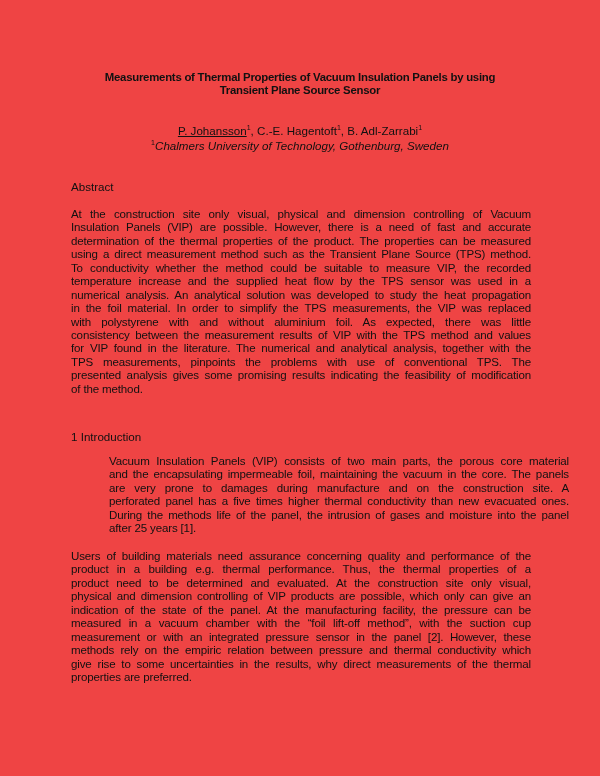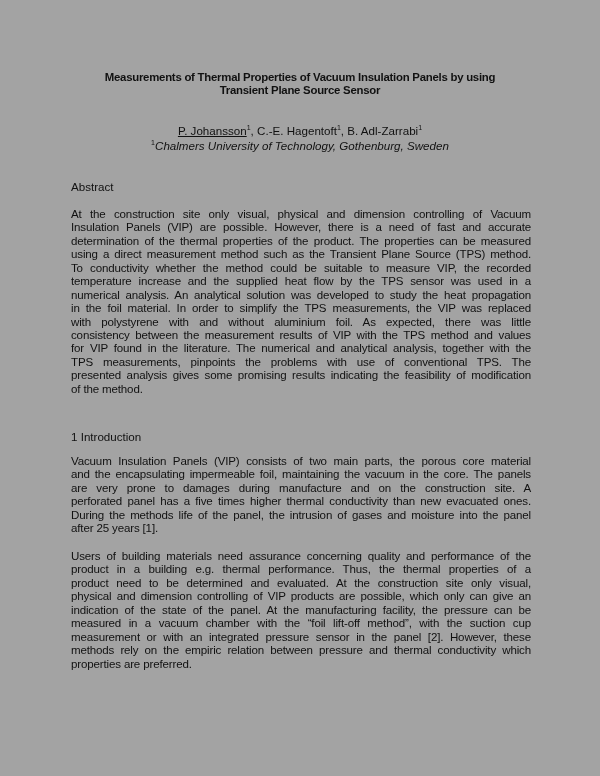--- a/index.html
+++ b/index.html
@@ -13,21 +13,21 @@
       position: relative;
       overflow: hidden;
       font-family: "Liberation Sans", sans-serif;
       color: #111111;
     }
     .page {
       position: absolute;
       left: 0; top: 0;
       width: 600px;
       height: 776px;
-      background: #a3a3a3;
+      background: #ef4444;
     }
     .title {
       position: absolute;
       left: 60px;
       width: 480px;
       top: 71px;
       text-align: center;
       font-weight: bold;
       font-size: 11.4px;
       line-height: 13px;
@@ -115,34 +115,35 @@
     <span class="line">with polystyrene with and without aluminium foil. As expected, there was little</span>
     <span class="line">consistency between the measurement results of VIP with the  TPS method and values</span>
     <span class="line">for VIP found in the literature.  The numerical and analytical analysis, together with the</span>
     <span class="line">TPS measurements, pinpoints the problems with use of conventional TPS. The</span>
     <span class="line">presented analysis gives some promising results indicating the feasibility of modification</span>
     <span class="line last">of the method.</span>
   </div>
 
   <h2 class="heading" style="top:430px;">1 Introduction</h2>
 
-  <div class="para" style="top:455px;">
+  <div class="para" style="top:455px;margin-left:38px;">
     <span class="line">Vacuum Insulation Panels (VIP) consists of two main parts, the porous core material</span>
     <span class="line">and the encapsulating impermeable foil, maintaining the vacuum in the core. The panels</span>
     <span class="line">are very prone to damages during manufacture and on the construction site. A</span>
     <span class="line">perforated panel has a five times higher thermal conductivity than new evacuated ones.</span>
     <span class="line">During the methods life of the panel, the intrusion of gases and moisture into the panel</span>
     <span class="line last">after 25 years [1].</span>
   </div>
 
   <div class="para" style="top:550px;">
     <span class="line">Users of building materials need assurance concerning quality and performance of the</span>
     <span class="line">product in a building e.g. thermal performance. Thus, the thermal properties of a</span>
     <span class="line">product need to be determined and evaluated. At the construction site only visual,</span>
     <span class="line">physical and dimension controlling of VIP products are possible, which only can give an</span>
     <span class="line">indication of the state of the panel. At the manufacturing facility, the pressure can be</span>
     <span class="line">measured in a vacuum chamber with the “foil lift-off method”, with the suction cup</span>
     <span class="line">measurement or with an integrated pressure sensor in the panel [2]. However, these</span>
     <span class="line">methods rely on the empiric relation between pressure and thermal conductivity which</span>
+    <span class="line">give rise to some uncertainties in the results, why direct measurements of the thermal</span>
     <span class="line last">properties are preferred.</span>
   </div>
 
 </div>
 
 </body></html>

